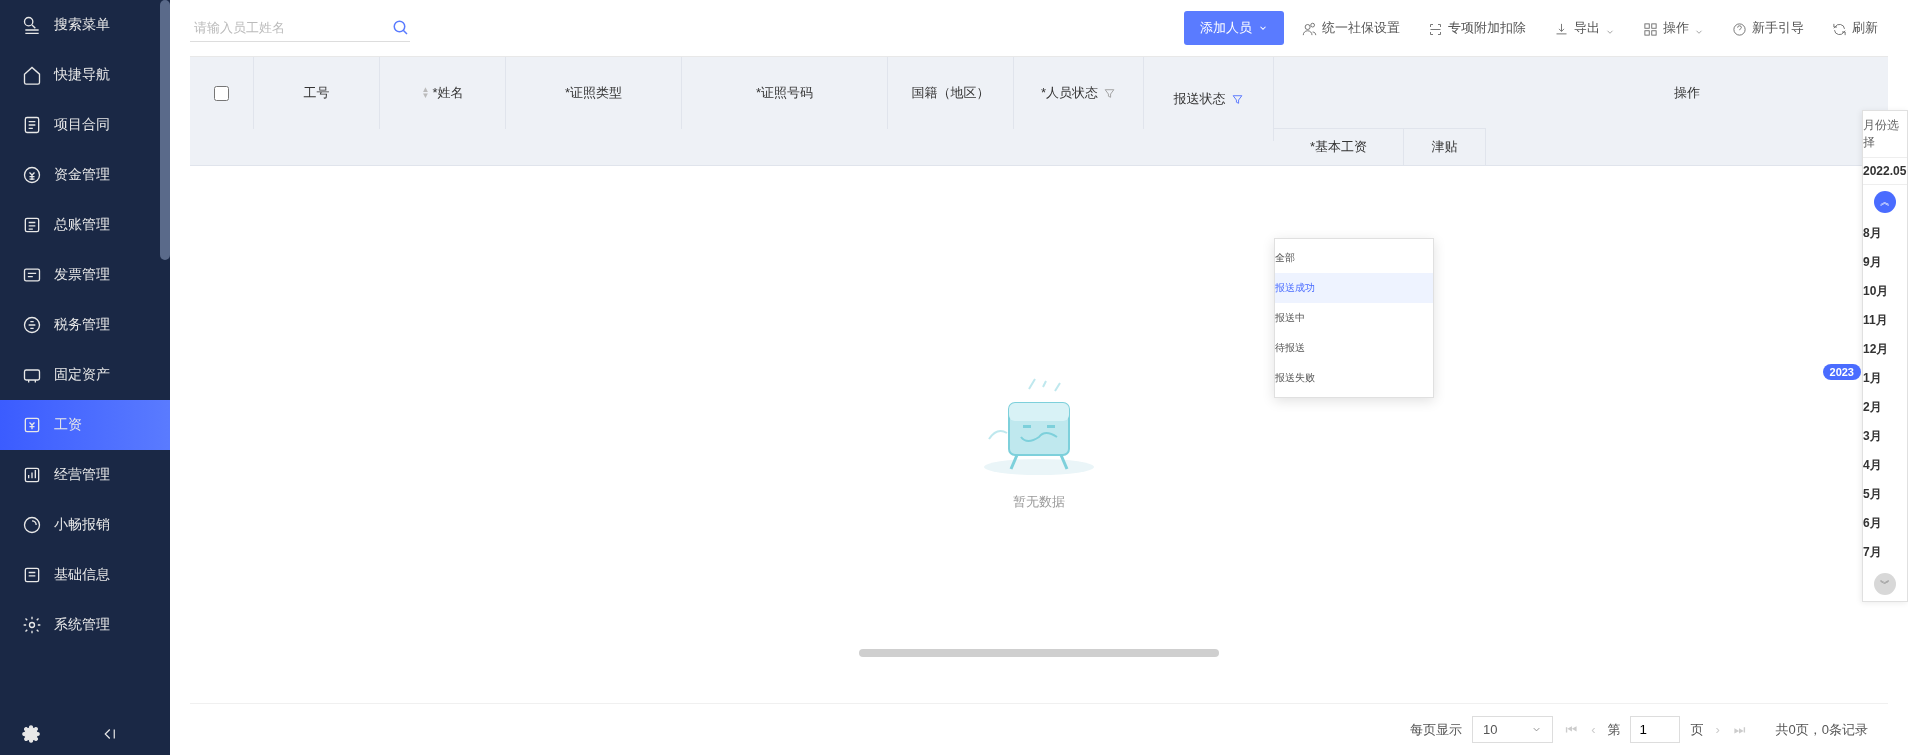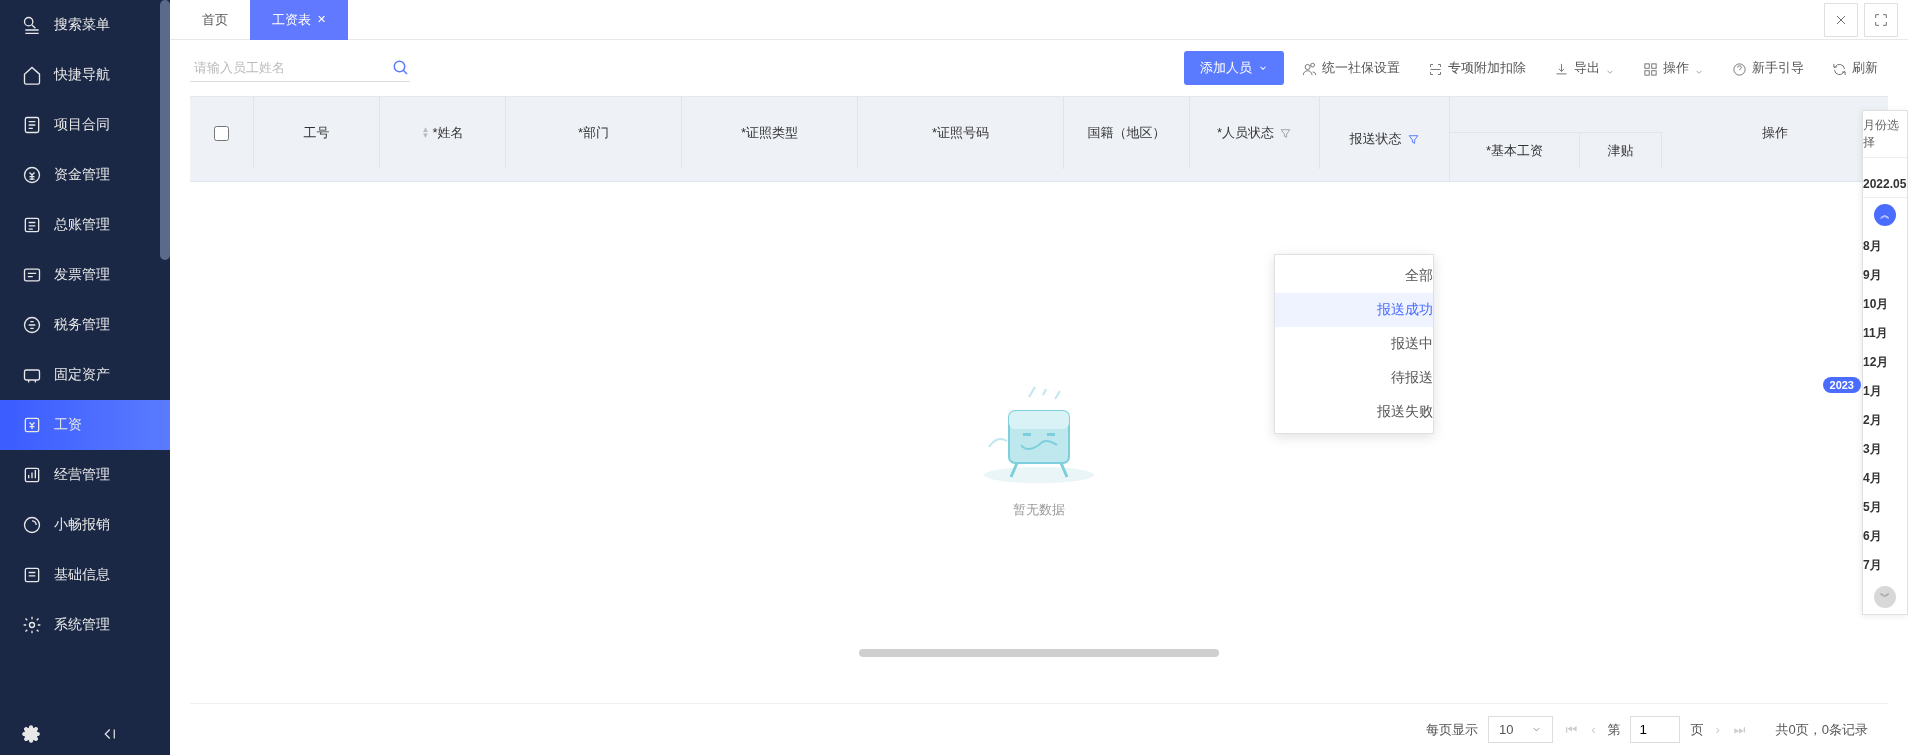--- a/index.html
+++ b/index.html
@@ -37,50 +37,50 @@
   .search-icon { color: #5a7bff; }
   .toolbar-spacer { flex: 1; }
   .btn-primary { background: #5a7bff; color: #fff; border: none; padding: 8px 16px; border-radius: 3px; font-size: 13px; cursor: pointer; display: flex; align-items: center; gap: 6px; }
   .toolbar-link { display: flex; align-items: flex-end; gap: 5px; color: #555; cursor: pointer; padding: 0 10px; font-size: 13px; }
   .toolbar-link svg { stroke: #666; fill: none; stroke-width: 1.4; }
 
   
   .table-wrap { flex: 1; display: flex; flex-direction: column; border-top: 1px solid #e8e8e8; position: relative; margin: 0 20px; }
   .table-header-row { display: flex; background: #eef1f6; border-bottom: 1px solid #e0e4ec; }
   .th { display: flex; align-items: center; justify-content: center; border-right: 1px solid #e0e4ec; font-size: 13px; color: #333; position: relative; }
-  .th-stack { display: flex; flex-direction: column; }
+  .th-stack { display: flex; flex-direction: column; margin-top: 36px; }
   .th-stack-top { height: 36px; display: flex; align-items: center; justify-content: center; border-bottom: 1px solid #e0e4ec; }
   .th-stack-row { display: flex; height: 36px; }
   .th-inner { display: flex; align-items: center; gap: 3px; }
   .sort-icons { display: inline-flex; flex-direction: column; line-height: 6px; font-size: 8px; color: #bbb; }
   .filter-icon { margin-left: 5px; cursor: pointer; }
   .filter-icon.active svg { stroke: #4a6cff; }
   .filter-icon svg { stroke: #999; fill: none; stroke-width: 1.6; }
   input[type=checkbox] { width: 15px; height: 15px; }
 
   
   .table-body { flex: 1; display: flex; flex-direction: column; align-items: center; justify-content: center; color: #999; position: relative; }
   .empty-svg { margin-bottom: 14px; }
   .hscroll { position: absolute; bottom: 46px; left: 50%; transform: translateX(-50%); width: 360px; height: 8px; background: #cfcfcf; border-radius: 4px; }
 
   
   .dropdown { position: absolute; top: 72px; left: 1084px; width: 160px; background: #fff; border: 1px solid #e0e0e0; box-shadow: 0 3px 12px rgba(0,0,0,.12); z-index: 50; padding: 4px 0; }
-  .dropdown-item { padding: 8px 0; text-align: right; font-size: 14px; cursor: pointer; color: #555; }
+  .dropdown-item { padding: 8px 0; text-align: left; font-size: 10px; cursor: pointer; color: #555; }
   .dropdown-item.selected { background: #eef3ff; color: #4a6cff; }
 
   
   .pagination { display: flex; align-items: center; justify-content: flex-end; gap: 10px; padding: 12px 20px; font-size: 13px; color: #555; border-top: 1px solid #f0f0f0; }
-  .page-select { border: 1px solid #ddd; padding: 5px 10px; display: flex; align-items: center; gap: 18px; cursor: pointer; }
+  .page-select { border: 1px solid #ddd; padding: 5px 10px; display: flex; align-items: center; gap: 34px; cursor: pointer; }
   .page-nav { color: #ccc; cursor: pointer; padding: 0 2px; }
   .page-input { width: 50px; border: 1px solid #ddd; padding: 5px 8px; text-align: left; }
 
   
   .month-bar { position: absolute; right: 0; top: 110px; width: 46px; background: #fff; border: 1px solid #e0e0e0; box-shadow: -1px 1px 6px rgba(0,0,0,.08); text-align: left; font-size: 12px; z-index: 30; }
   .month-bar-header { padding: 6px 0; border-bottom: 1px solid #eee; color: #666; }
-  .month-bar-current { padding: 6px 0; font-weight: 600; border-bottom: 1px solid #eee; margin-top: 13px; }
+  .month-bar-current { padding: 6px 0; font-weight: 600; border-bottom: 1px solid #eee; }
   .month-bar-scroll { background: #4a6cff; color: #fff; width: 22px; height: 22px; border-radius: 50%; margin: 6px auto; display: flex; align-items: center; justify-content: center; cursor: pointer; font-size: 10px; }
   .month-bar-scroll.gray { background: #d8d8d8; color: #888; }
   .month-item { padding: 6px 0; cursor: pointer; font-weight: 600; color: #333; }
   .year-badge { position: absolute; right: 46px; background: #4a6cff; color: #fff; font-size: 11px; padding: 2px 7px; border-radius: 9px; font-weight: 600; }
 
   svg { display: block; }
 </style>
 </head>
 <body>
 
@@ -216,41 +216,20 @@
       <span>
           <svg width="18" height="18" viewBox="0 0 24 24" stroke-width="1.6">
             <path d="M13 6l-6 6 6 6M19 6v12" fill="none"></path>
           </svg>
         </span>
     </div>
   </nav>
 
   <div class="main">
 
-    <div class="tabbar">
-      <div class="tab">
-          <span>首页</span>
-        </div>
-      <div class="tab active">
-        <span>工资表</span>
-        <span class="close">✕</span>
-      </div>
-      <div class="tabbar-right">
-        <div class="icon-btn-sq">
-            <svg width="16" height="16" viewBox="0 0 24 24">
-              <path d="M6 6l12 12M18 6L6 18"></path>
-            </svg>
-          </div>
-        <div class="icon-btn-sq">
-            <svg width="16" height="16" viewBox="0 0 24 24">
-              <path d="M4 9V4h5M20 9V4h-5M4 15v5h5M20 15v5h-5"></path>
-            </svg>
-          </div>
-      </div>
-    </div>
 
     <div class="toolbar">
       <div class="search-wrap">
         <input class="search-input" placeholder="请输入员工姓名" style="">
         <span class="search-icon">
             <svg width="18" height="18" viewBox="0 0 24 24" stroke="#5a7bff" fill="none" stroke-width="2">
               <circle cx="10" cy="10" r="7"></circle>
               <path d="M15 15l5 5"></path>
             </svg>
           </span>
@@ -335,23 +314,20 @@
             <input type="checkbox" style="">
           </div>
         <div class="th" style="width:126px;height:72px;">
             <span>工号</span>
           </div>
         <div class="th" style="width:126px;height:72px;">
             <div class="th-inner">
               <span class="sort-icons">▲<br>▼</span>
               <span>*姓名</span>
             </div>
-          </div>
-        <div class="th" style="width:176px;height:72px;">
-            <span>*部门</span>
           </div>
         <div class="th" style="width:176px;height:72px;">
             <span>*证照类型</span>
           </div>
         <div class="th" style="width:206px;height:72px;">
             <span>*证照号码</span>
           </div>
         <div class="th" style="width:126px;height:72px;">
             <span>国籍（地区）</span>
           </div>

